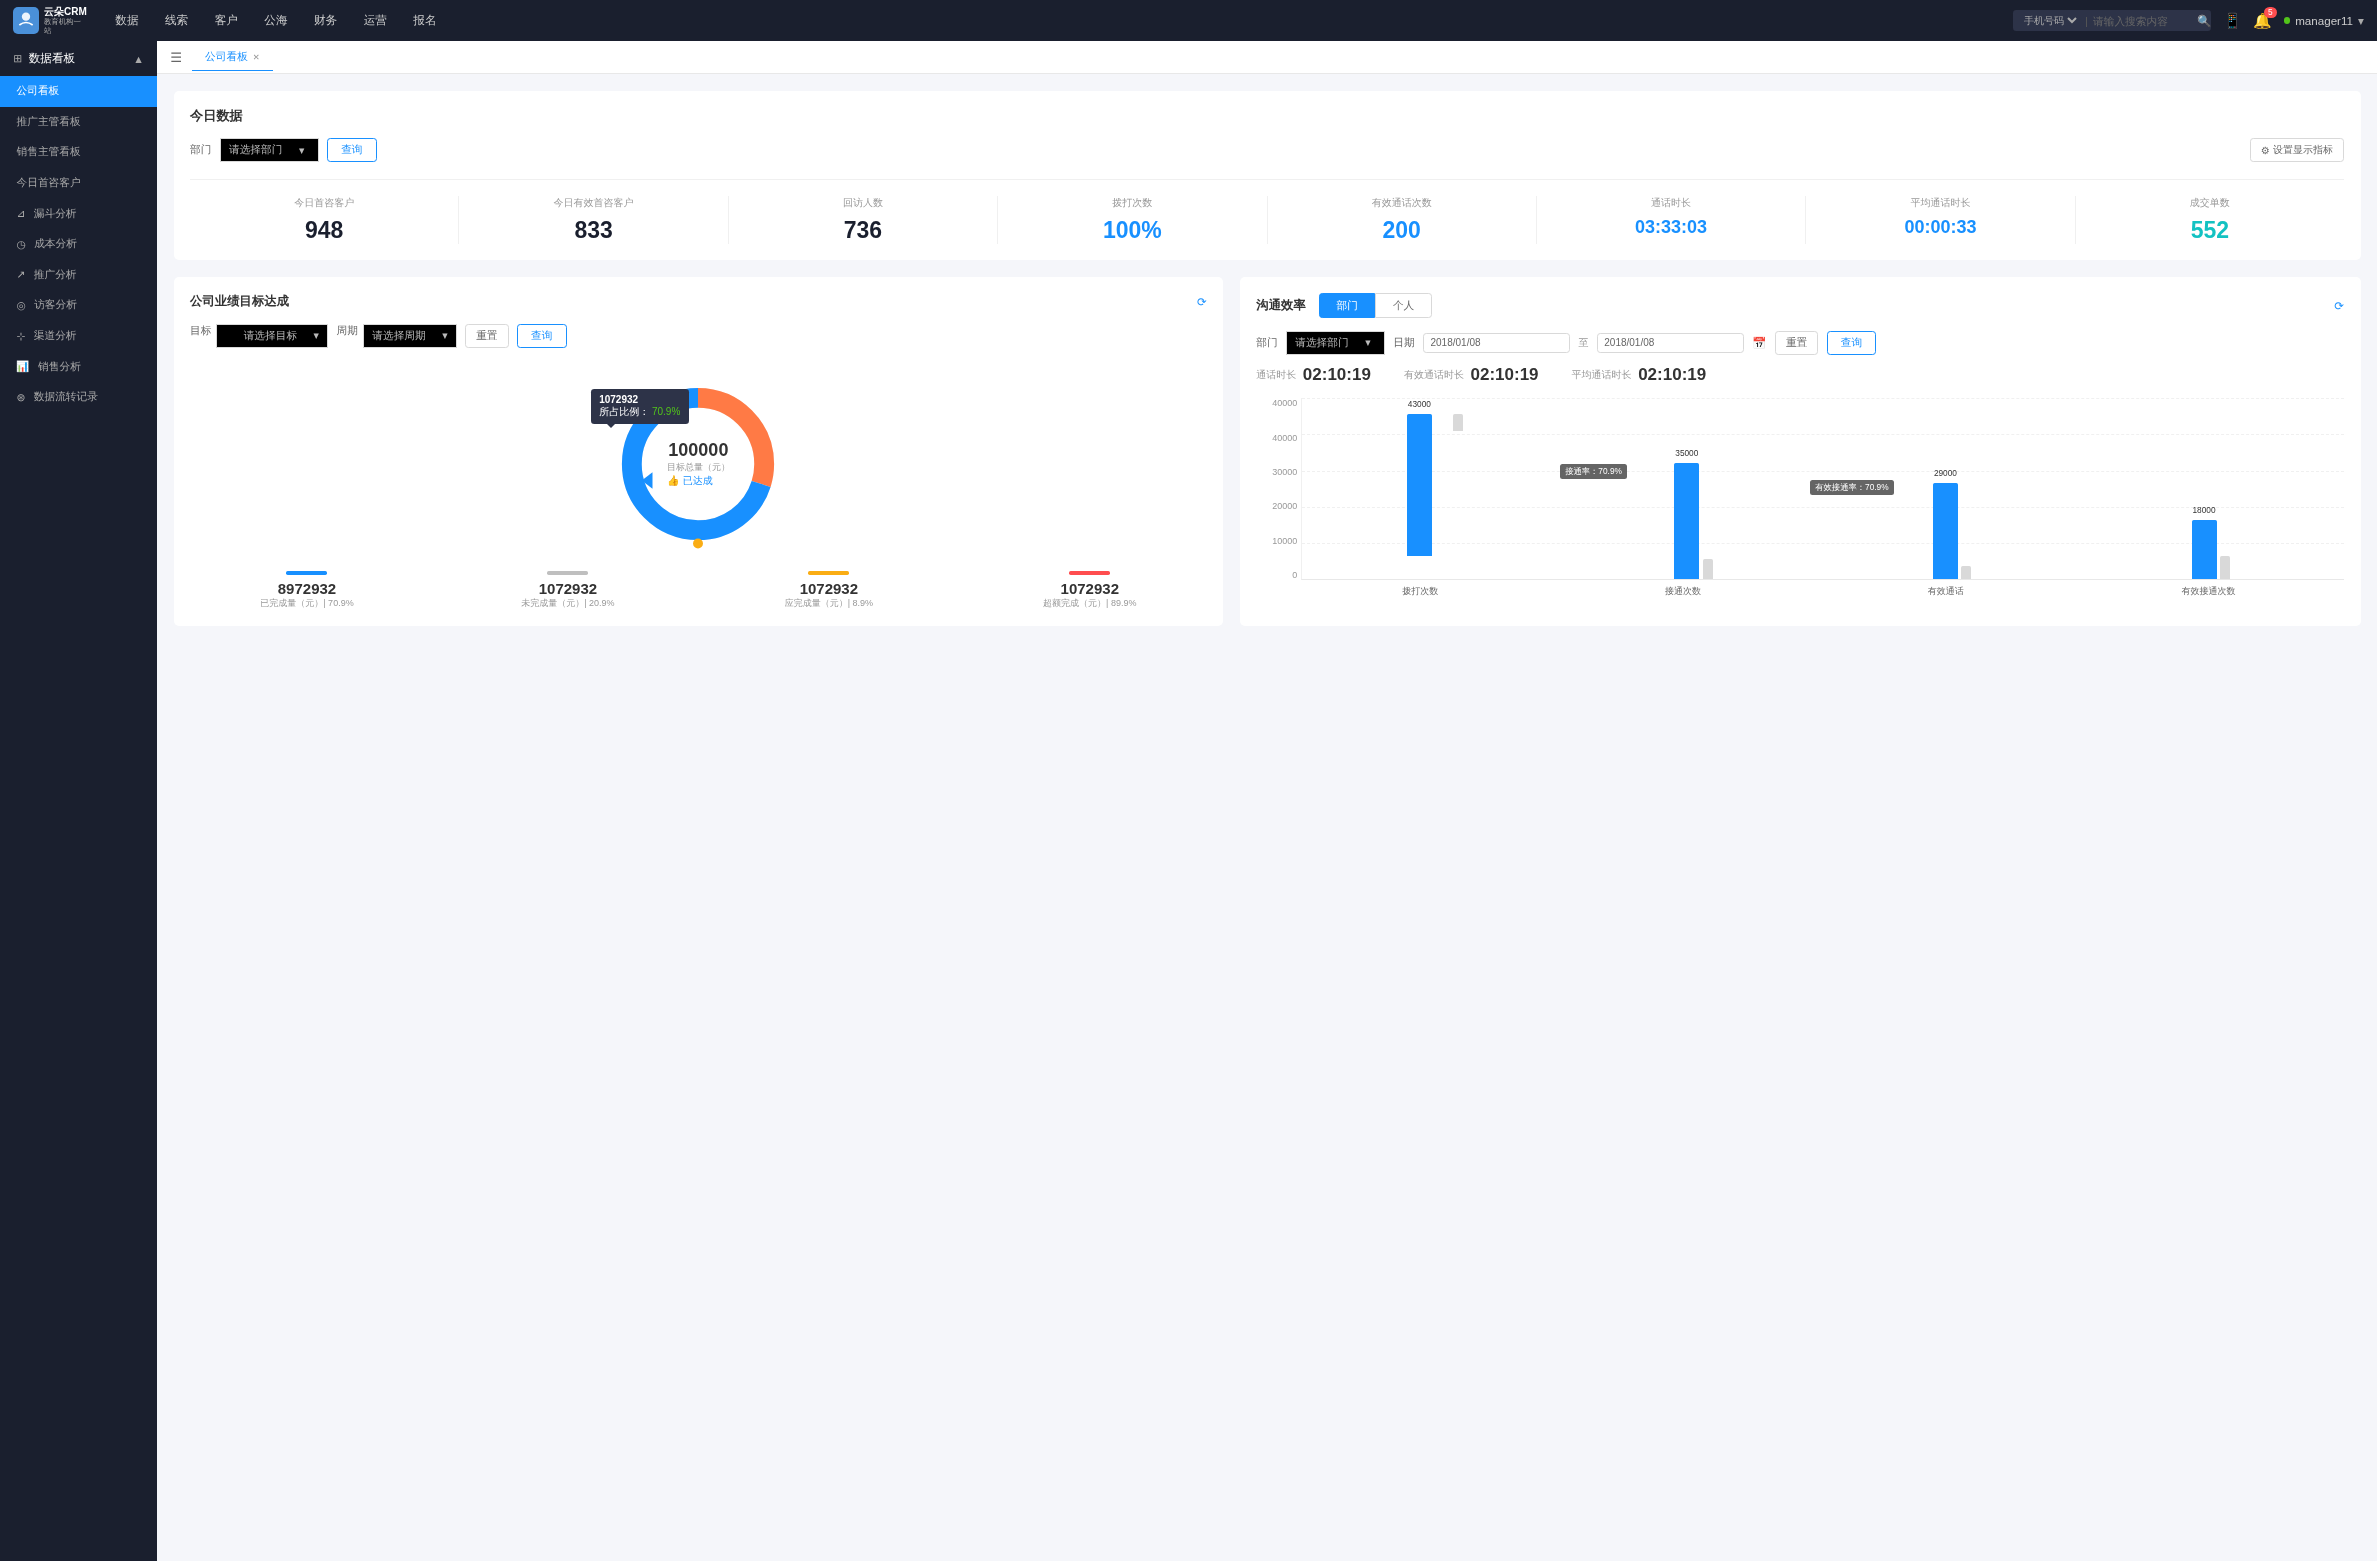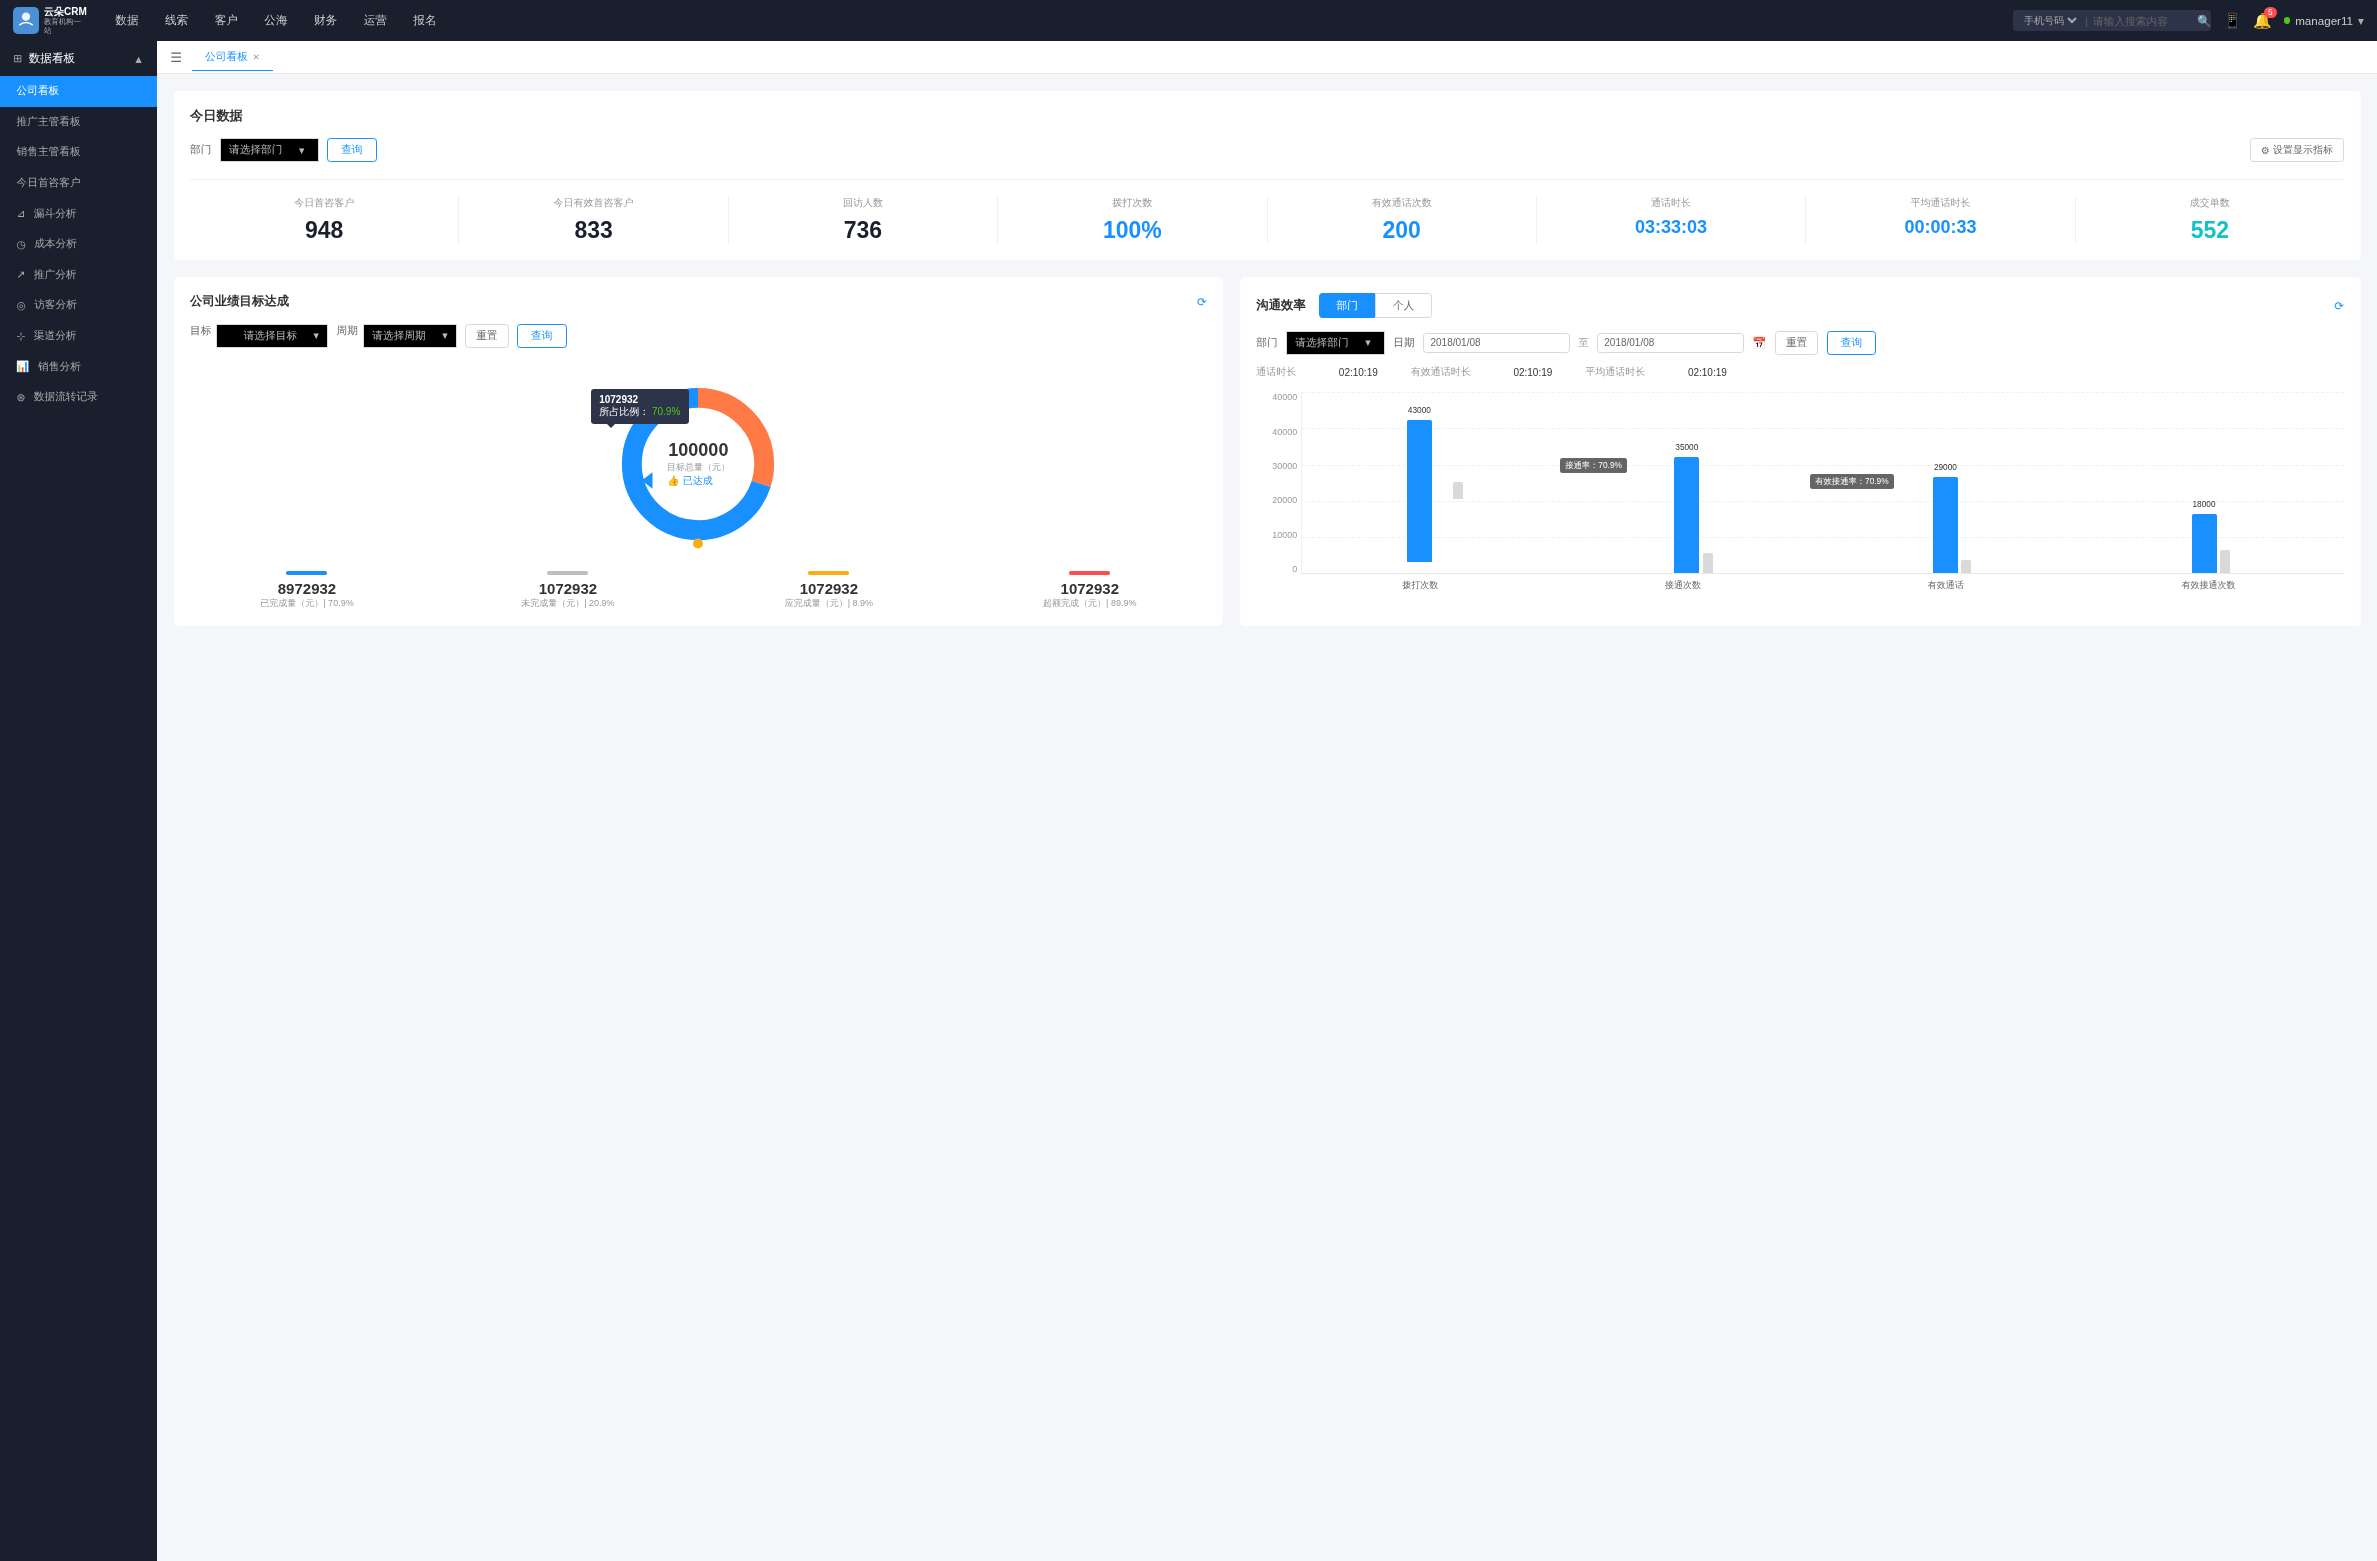--- a/index.html
+++ b/index.html
@@ -256,21 +256,21 @@
       padding: 3.3px 6.6px;
       font-size: 10px;
       color: #666;
     }
     .date-separator { color: #999; font-size: 10px; }
     
     
     .stats-summary { display: flex; gap: 33px; margin-bottom: 13.2px; }
     .summary-item { display: flex; align-items: center; gap: 6.6px; }
     .summary-label { font-size: 10px; color: #999; }
-    .summary-value { font-size: 10px; font-weight: 400; color: #333; margin-left: 36px; }
+    .summary-value { font-size: 17px; font-weight: 700; color: #333; }
     
     
     .bar-chart { position: relative; }
 
     ::-webkit-scrollbar { width: 3.3px; }
     ::-webkit-scrollbar-track { background: transparent; }
     ::-webkit-scrollbar-thumb { background: #ccc; border-radius: 1.7px; }
   </style>
 </head>
 <body>
@@ -583,21 +583,21 @@
 
                 <div style="position:absolute;top:0%;left:0;right:0;border-top:0.8px dashed #f0f0f0;"></div>
                 <div style="position:absolute;top:20%;left:0;right:0;border-top:0.8px dashed #f0f0f0;"></div>
                 <div style="position:absolute;top:40%;left:0;right:0;border-top:0.8px dashed #f0f0f0;"></div>
                 <div style="position:absolute;top:60%;left:0;right:0;border-top:0.8px dashed #f0f0f0;"></div>
                 <div style="position:absolute;top:80%;left:0;right:0;border-top:0.8px dashed #f0f0f0;"></div>
 
                 <div style="display:flex;align-items:flex-end;height:100%;padding:0 16.5px;gap:25px;position:absolute;bottom:0;left:0;right:0;">
 
                   <div style="display:flex;flex-direction:column;align-items:center;flex:1;position:relative;">
-                    <div style="display:flex;align-items:center;gap:21px;height:165px;position:relative;">
+                    <div style="display:flex;align-items:flex-start;gap:21px;height:165px;position:relative;">
                       <div style="position:relative;">
                         <span style="font-size:8.3px;color:#333;position:absolute;top:-15px;left:50%;transform:translateX(-50%);white-space:nowrap;">43000</span>
                         <div style="width:25px;height:142px;background:#1890ff;border-radius:1.7px 1.7px 0 0;"></div>
                       </div>
                       <div style="width:10px;height:16.5px;background:#d9d9d9;border-radius:1.7px 1.7px 0 0;"></div>
                     </div>
                   </div>
 
                   <div style="display:flex;flex-direction:column;align-items:center;flex:1;position:relative;">
                     <div style="display:flex;align-items:flex-end;gap:3.3px;height:165px;position:relative;">

